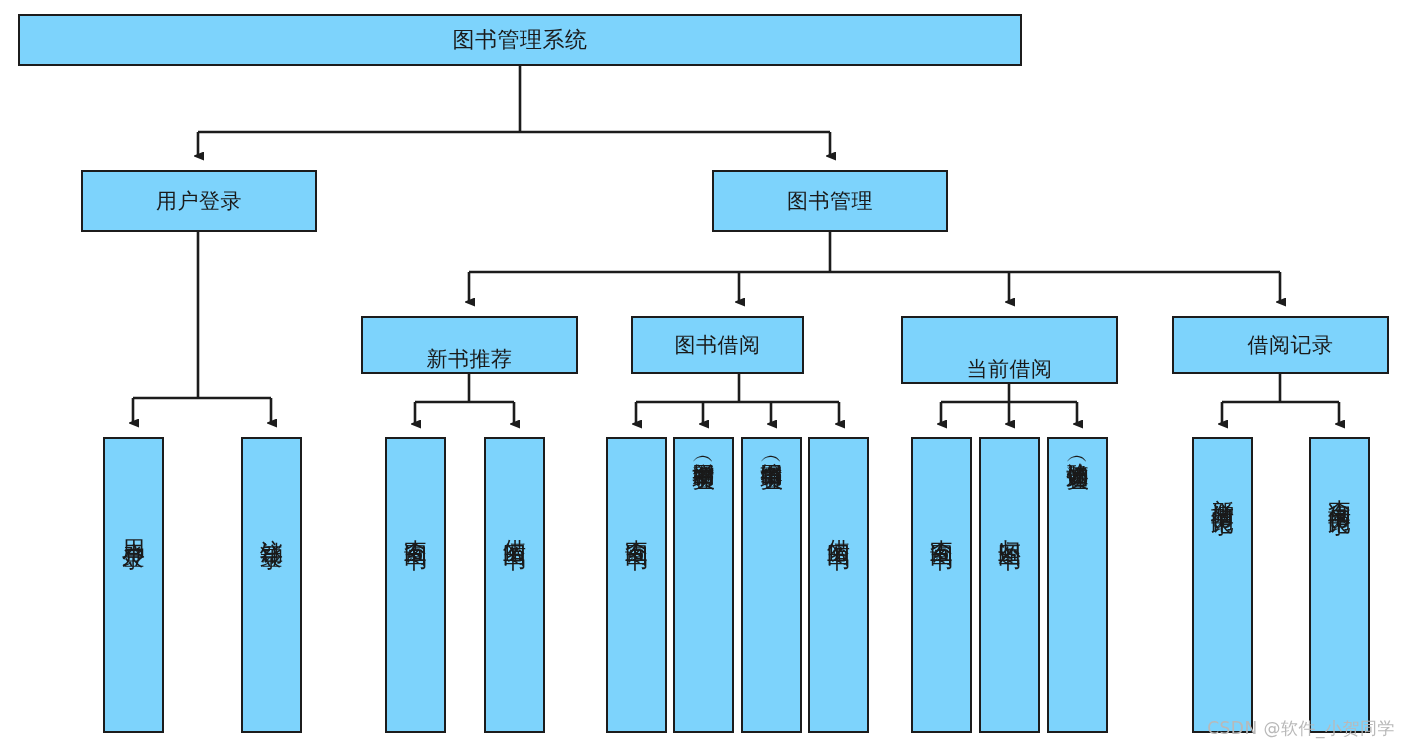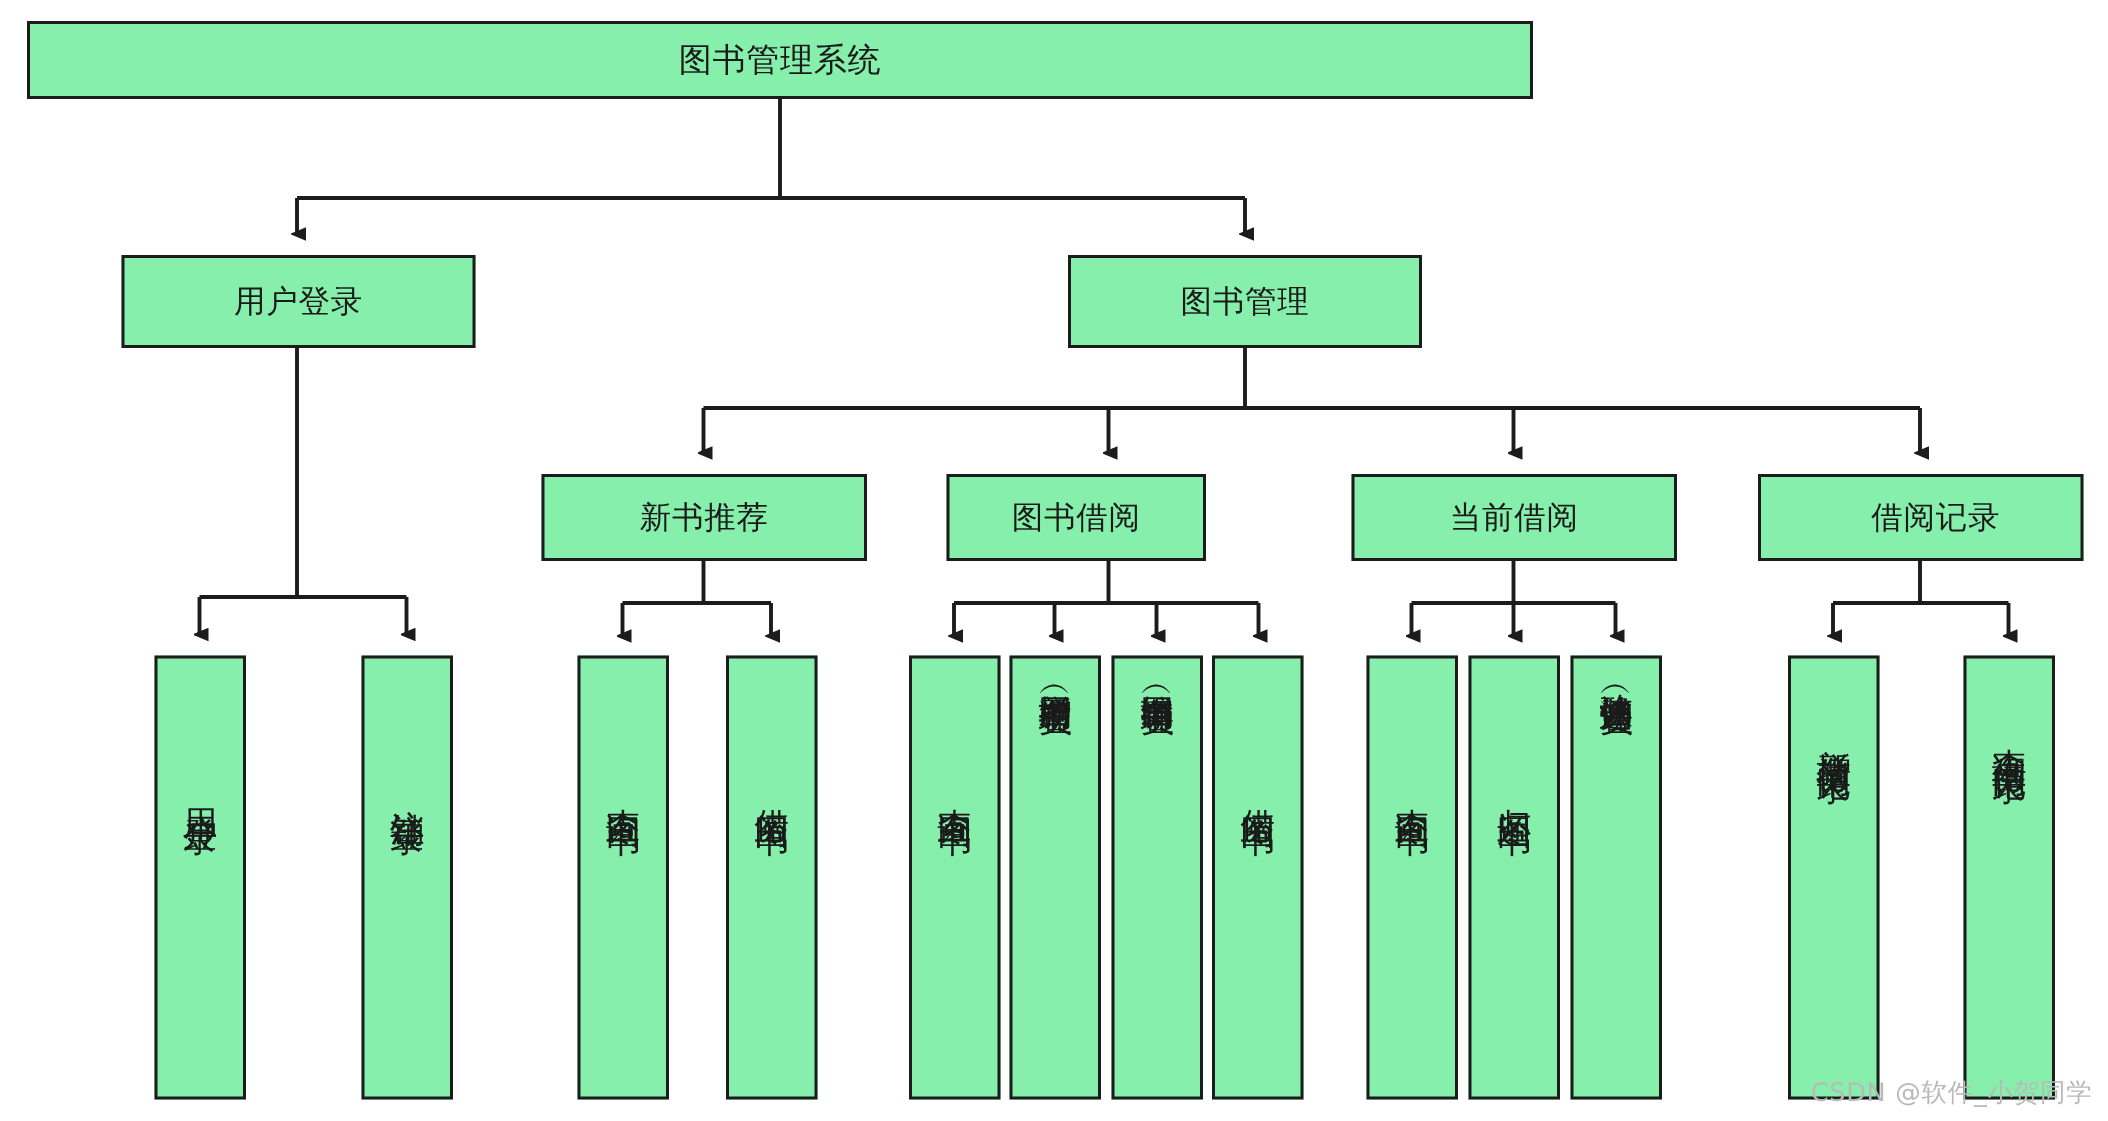--- a/index.html
+++ b/index.html
@@ -23,26 +23,25 @@
     left: 0;
     top: 0;
     width: 1405px;
     height: 747px;
     pointer-events: none;
   }
   .node {
     position: absolute;
     box-sizing: border-box;
     border: 2px solid #1c1c1c;
-    background: #86efac;
+    background: #7dd3fc;
     display: flex;
     align-items: center;
     justify-content: center;
     color: #1a1a1a;
-    font-family: Liberation Serif, serif;
   }
   .node .lbl {
     display: block;
     text-align: center;
     line-height: 1.18;
     letter-spacing: 0.5px;
   }
   
   .node.horiz .lbl {
     font-size: 21px;
@@ -139,27 +138,27 @@
     <span class="lbl">图书管理系统</span>
   </div>
 
   <div class="node horiz" style="left:81px; top:170px; width:236px; height:62px;">
     <span class="lbl">用户登录</span>
   </div>
   <div class="node horiz" style="left:712px; top:170px; width:236px; height:62px;">
     <span class="lbl">图书管理</span>
   </div>
 
-  <div class="node horiz" style="left:361px; top:316px; width:217px; height:58px;">
+  <div class="node horiz" style="left:361px; top:316px; width:217px; height:58px;align-items:flex-end;">
     <span class="lbl">新书推荐</span>
   </div>
   <div class="node horiz" style="left:631px; top:316px; width:173px; height:58px;">
     <span class="lbl">图书借阅</span>
   </div>
-  <div class="node horiz" style="left:901px; top:316px; width:217px; height:58px;">
+  <div class="node horiz" style="left:901px; top:316px; width:217px; height:68px;align-items:flex-end;">
     <span class="lbl">当前借阅</span>
   </div>
   <div class="node horiz" style="left:1172px; top:316px; width:217px; height:58px;padding-left:20px;">
     <span class="lbl">借阅记录</span>
   </div>
 
   <div class="node vert" style="left:103px; top:437px; width:61px; height:296px; padding-top:82px;">
     <span class="lbl">用户登录</span>
   </div>
   <div class="node vert" style="left:241px; top:437px; width:61px; height:296px; padding-top:82px;">

